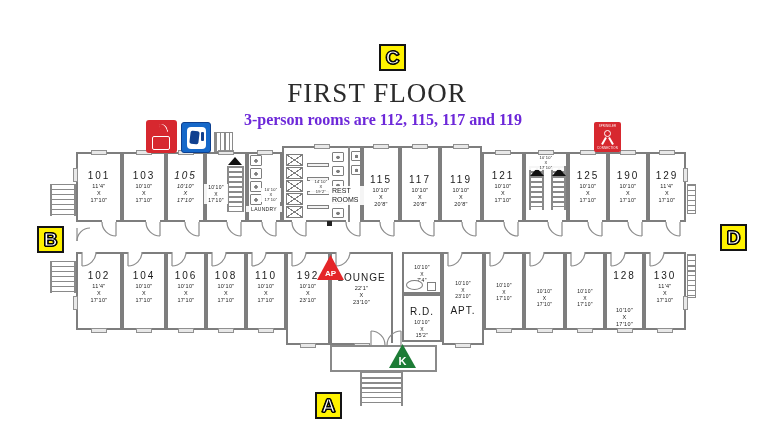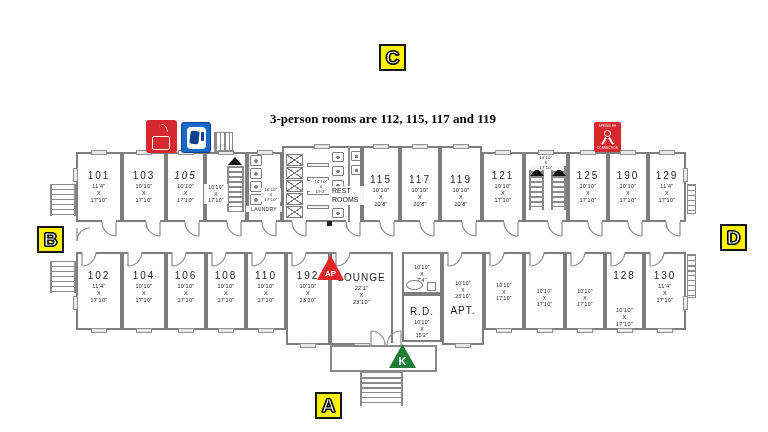--- a/index.html
+++ b/index.html
@@ -4,21 +4,21 @@
 <style>
   html,body{margin:0;padding:0;background:#fff;}
   #stage{position:relative;width:768px;height:432px;background:#fff;overflow:hidden;
          font-family:"Liberation Sans",sans-serif;}
   #stage *{box-sizing:border-box;}
   .abs{position:absolute;}
   
   .title{position:absolute;top:78px;left:0;width:754px;text-align:center;
          font-family:"Liberation Serif",serif;font-size:27px;color:#2b2b2b;letter-spacing:1px;}
   .subtitle{position:absolute;top:111px;left:0;width:766px;text-align:center;
-         font-family:"Liberation Serif",serif;font-size:13px;font-weight:bold;color:#000000;}
+         font-family:"Liberation Serif",serif;font-size:16px;font-weight:bold;color:#6d28d9;}
   
   .marker{position:absolute;width:27px;height:27px;background:#fff200;border:2.5px solid #141414;
           display:flex;align-items:center;justify-content:center;
           font-size:19px;font-weight:bold;color:#fff;
           -webkit-text-stroke:1.2px #000;
           text-shadow:1px 0 #000,-1px 0 #000,0 1px #000,0 -1px #000;}
   
   .tri{position:absolute;display:flex;align-items:flex-end;justify-content:center;
        clip-path:polygon(50% 0,0 100%,100% 100%);color:#fff;font-weight:bold;}
   #tri-ap{left:317px;top:255px;width:27px;height:25px;background:#e42528;font-size:8px;padding-bottom:2px;}
@@ -63,20 +63,21 @@
   #icon-sprk .t{position:absolute;left:0;width:27px;font-size:2.8px;letter-spacing:.2px;}
   #icon-sprk .ring{position:absolute;left:10px;top:8px;width:7px;height:7px;border:1.6px solid #fff;border-radius:50%;}
   #icon-sprk .leg{position:absolute;top:15px;width:2px;height:8px;background:#fff;}
   .arc{fill:none;stroke:#8a8a8a;stroke-width:1.2;}
 </style>
 </head>
 <body>
 
 <div id="stage">
 
+  <div class="title">FIRST FLOOR</div>
   <div class="subtitle">3-person rooms are 112, 115, 117 and 119</div>
 
   <div id="cells">
       <div class="cell" style="left: 76px; top: 152px; width: 46px; height: 70px; padding-top: 16px;">
         <div class="num">101</div>
         <div class="dims"><span>11'4"</span><br><span>X</span><br><span>17'10"</span></div>
       </div>
       <div class="cell" style="left: 122px; top: 152px; width: 44px; height: 70px; padding-top: 16px;">
         <div class="num">103</div>
         <div class="dims"><span>10'10"</span><br><span>X</span><br><span>17'10"</span></div>

